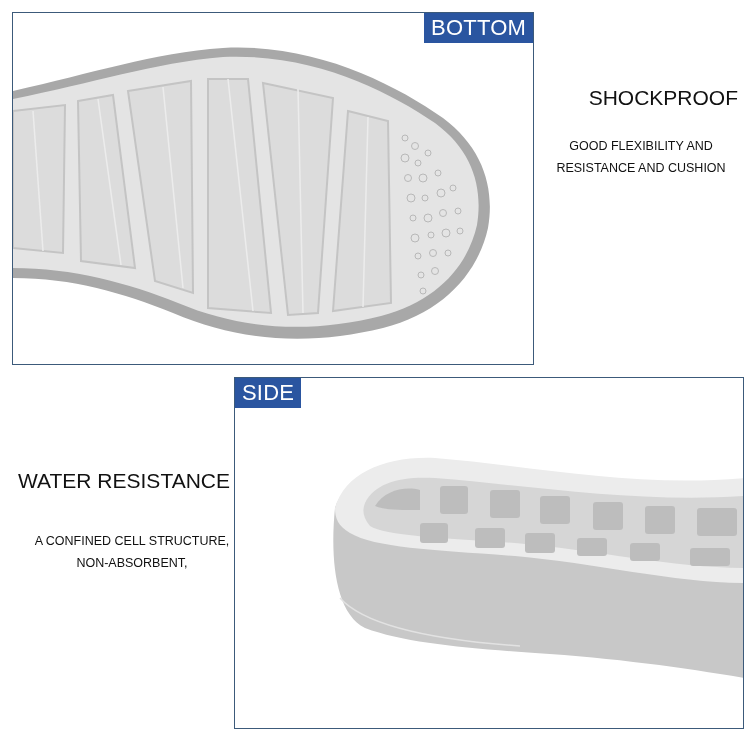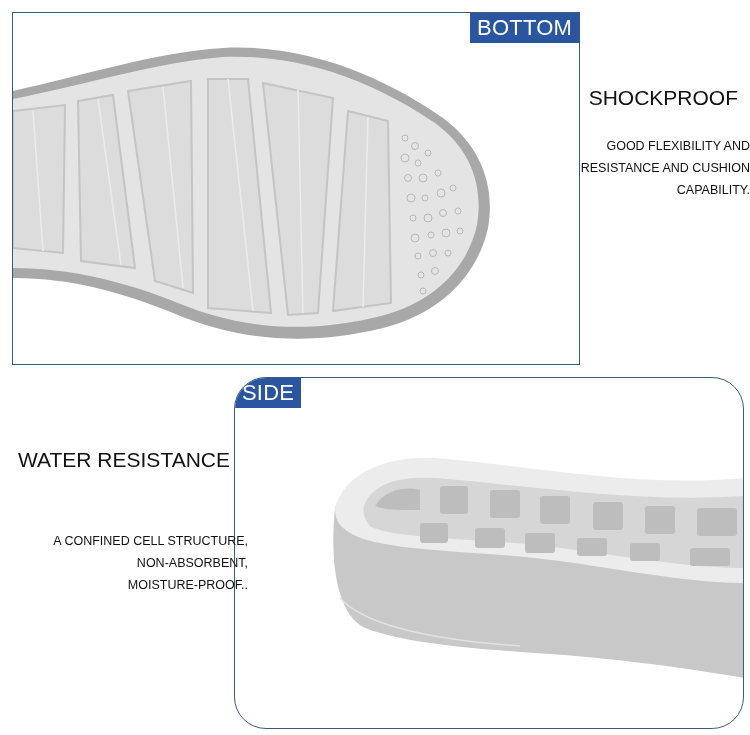--- a/index.html
+++ b/index.html
@@ -1,27 +1,27 @@
 <!DOCTYPE html>
 <html><head>
 <meta charset="utf-8">
 <style>
   html,body{margin:0;padding:0;background:#fff;}
   body{width:750px;height:735px;position:relative;overflow:hidden;font-family:"Liberation Sans",sans-serif;color:#111;}
   .frame{position:absolute;border:1.5px solid #3c5a7a;background:#fff;overflow:hidden;box-sizing:border-box;}
   .badge{position:absolute;background:#2a55a0;color:#fff;font-size:22px;line-height:30px;padding:0 7px;letter-spacing:0.2px;}
   .heading{position:absolute;font-size:21px;text-align:right;white-space:nowrap;}
   .desc{position:absolute;font-size:12.5px;line-height:22px;text-align:center;}
-  .desc div{white-space:nowrap;text-align:right;}
+  .desc div{white-space:nowrap;}
   svg{display:block;}
 </style>
 </head>
 <body>
 
-<div class="frame" style="left:12px;top:12px;width:568px;height:353px;">
+<div class="frame" style="left:12px;top:12px;width:522px;height:353px;">
   <svg width="522" height="353" viewBox="0 0 522 353">
 
     <path d="M0 78 C80 60,140 40,210 35 C300 30,380 70,430 105 C470 135,482 175,475 215 C465 260,430 300,370 315 C300 332,230 330,160 300 C110 280,60 265,0 265 Z" fill="#a8a8a8"></path>
     <path d="M0 86 C80 70,140 50,210 44 C300 40,375 78,422 110 C460 138,470 175,464 212 C455 252,425 288,368 303 C300 320,232 318,165 290 C115 270,60 255,0 255 Z" fill="#e4e4e4"></path>
 
     <g fill="#dcdcdc" stroke="#c4c4c4" stroke-width="2">
       <path d="M0 98 L52 92 L50 240 L0 235 Z"></path>
       <path d="M65 88 L100 82 L122 255 L68 248 Z"></path>
       <path d="M115 78 L178 68 L180 280 L142 268 Z"></path>
       <path d="M195 66 L235 66 L258 300 L195 295 Z"></path>
@@ -66,24 +66,23 @@
         <circle cx="410" cy="278" r="3"></circle>
     </g>
   </svg>
   <div class="badge" style="right:0;top:0;">BOTTOM</div>
 </div>
 
 <div class="heading" style="left:548px;top:86px;width:190px;">SHOCKPROOF</div>
 <div class="desc" style="left:532px;top:135px;width:218px;">
   <div>GOOD FLEXIBILITY AND</div>
   <div>RESISTANCE AND CUSHION</div>
-  <div>CAPABILITY.</div>
 </div>
 
-<div class="frame" style="left:234px;top:377px;width:510px;height:352px;border-radius:32px;">
+<div class="frame" style="left:234px;top:377px;width:510px;height:352px;">
   <svg width="510" height="352" viewBox="0 0 510 352">
 
     <path d="M100 130 C95 180,100 235,130 250 C170 265,230 270,300 275 C380 280,450 290,510 300 L510 110 C430 110,350 100,200 85 C150 80,110 100,100 130 Z" fill="#c8c8c8"></path>
 
     <path d="M100 130 C110 95,150 78,200 80 C300 88,400 110,510 100 L510 205 C440 205,360 185,280 178 C200 172,140 170,115 155 C103 148,100 140,100 130 Z" fill="#ececec"></path>
 
     <path d="M130 125 C140 105,165 98,200 100 C300 108,400 125,510 118 L510 190 C440 190,360 172,280 165 C210 160,150 158,135 148 C128 140,127 132,130 125 Z" fill="#d6d6d6"></path>
 
     <g fill="#bdbdbd">
       <rect x="205" y="108" width="28" height="28" rx="3"></rect>
@@ -99,18 +98,17 @@
       <rect x="395" y="165" width="30" height="18" rx="3"></rect>
       <rect x="455" y="170" width="40" height="18" rx="3"></rect>
       <path d="M140 128 C150 112,170 108,185 112 L185 132 C165 132,148 132,140 128 Z"></path>
     </g>
 
     <path d="M105 220 C130 248,200 262,285 268" fill="none" stroke="#e2e2e2" stroke-width="1.5"></path>
   </svg>
   <div class="badge" style="left:0;top:0;">SIDE</div>
 </div>
 
-<div class="heading" style="left:4px;top:448px;width:226px;">WATER RESISTANCE</div>
+<div class="heading" style="left:4px;top:469px;width:226px;">WATER RESISTANCE</div>
 <div class="desc" style="left:16px;top:530px;width:232px;">
   <div>A CONFINED CELL STRUCTURE,</div>
   <div>NON-ABSORBENT,</div>
-  <div>MOISTURE-PROOF..</div>
 </div>
 
 </body></html>

